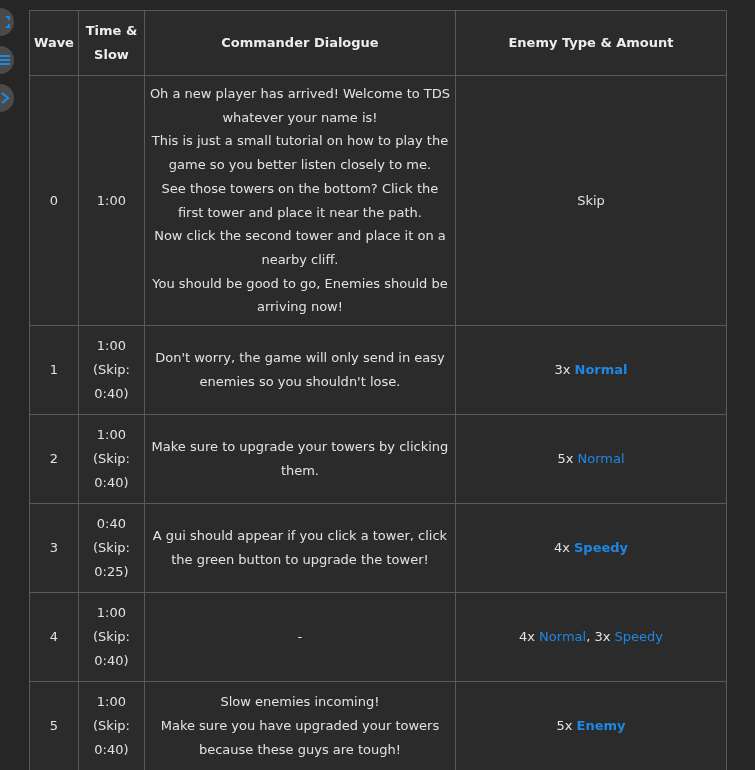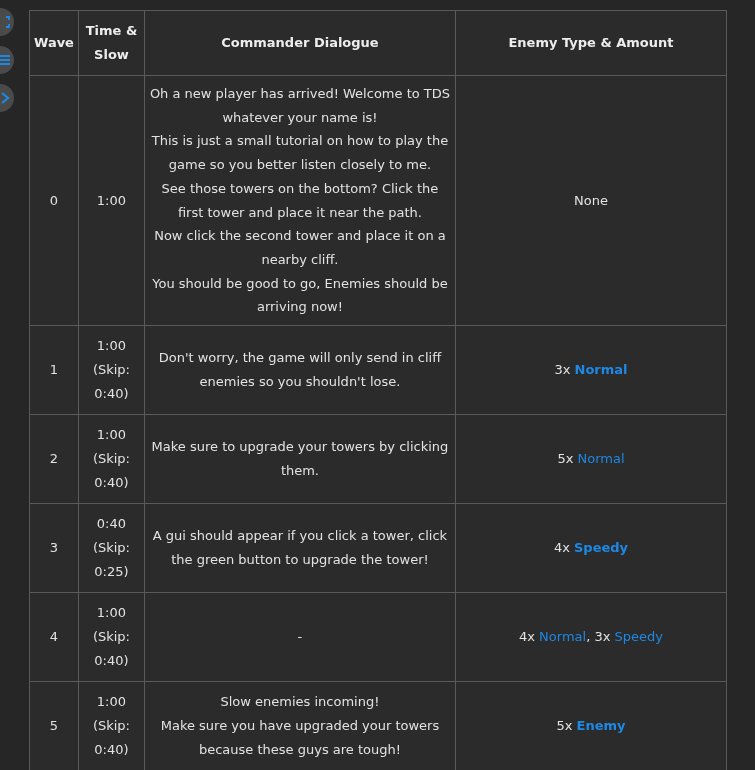--- a/index.html
+++ b/index.html
@@ -85,32 +85,32 @@
       <tr class="row0">
         <td>0</td>
         <td>1:00</td>
         <td>
           <span>Oh a new player has arrived! Welcome to TDS whatever your name is!</span><br>
           <span>This is just a small tutorial on how to play the game so you better listen closely to me.</span><br>
           <span>See those towers on the bottom? Click the first tower and place it near the path.</span><br>
           <span>Now click the second tower and place it on a nearby cliff.</span><br>
           <span>You should be good to go, Enemies should be arriving now!</span>
         </td>
-        <td>None</td>
+        <td>Skip</td>
       </tr>
 
       <tr class="row1">
         <td>1</td>
         <td>
           <span>1:00</span><br>
           <span>(Skip:</span><br>
           <span>0:40)</span>
         </td>
         <td>
-          <span>Don't worry, the game will only send in cliff enemies so you shouldn't lose.</span>
+          <span>Don't worry, the game will only send in easy enemies so you shouldn't lose.</span>
         </td>
         <td>
           <span>3x</span>
           <a class="enemy-link bold">Normal</a>
         </td>
       </tr>
 
       <tr class="row2">
         <td>2</td>
         <td>

